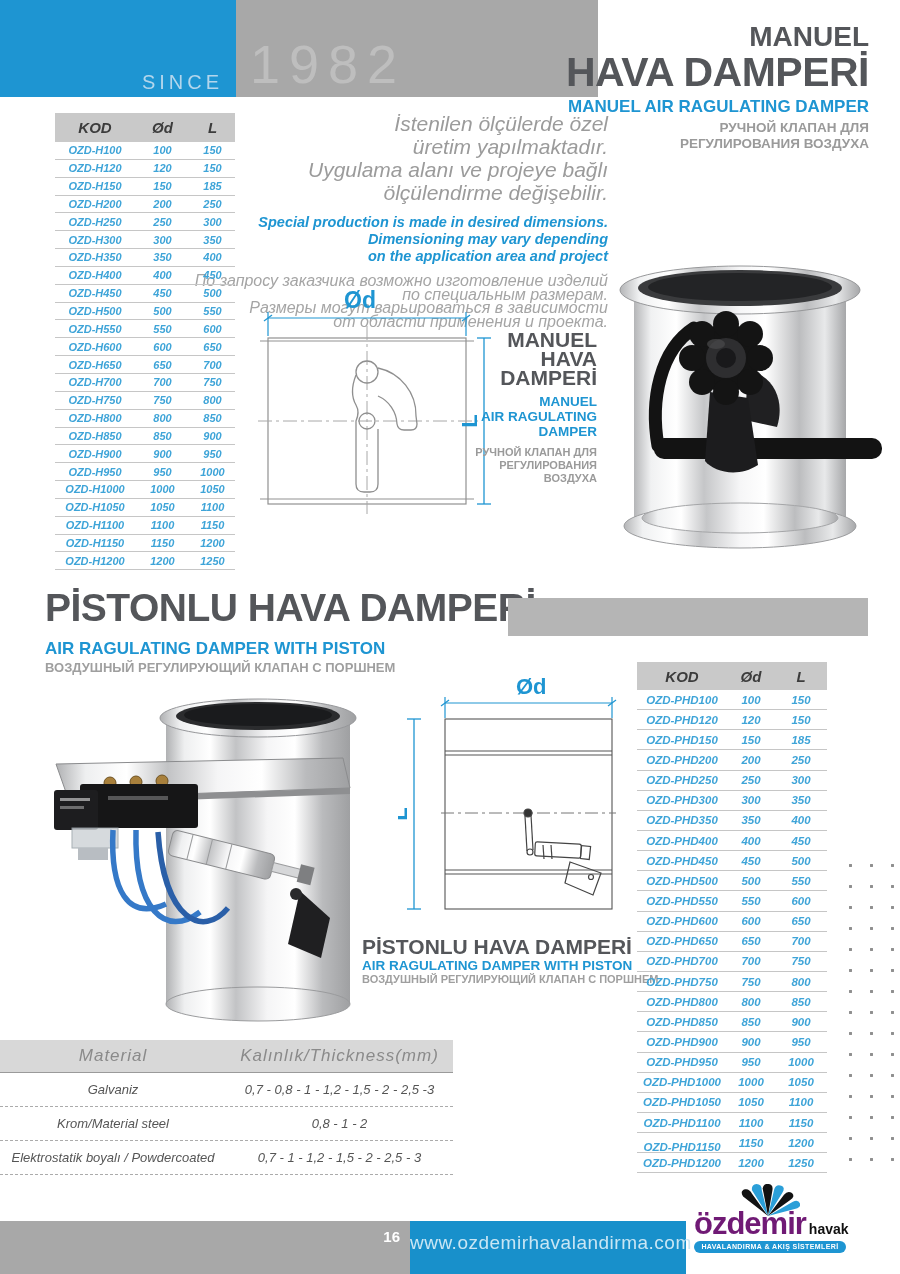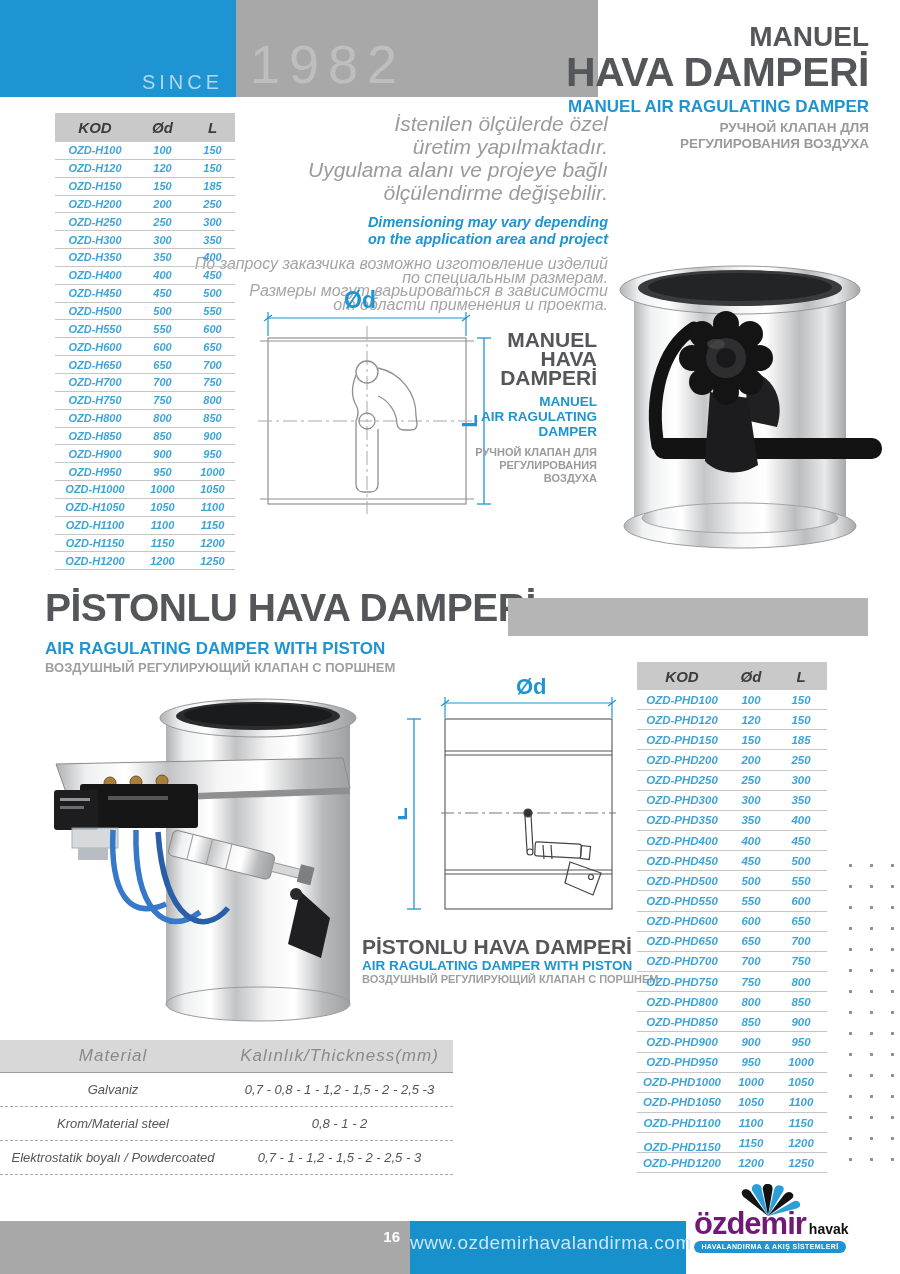--- a/index.html
+++ b/index.html
@@ -118,20 +118,21 @@
   </div>
 
   <div class="intro">
     <div class="intro-tr">
       <div>İstenilen ölçülerde özel</div>
       <div>üretim yapılmaktadır.</div>
       <div>Uygulama alanı ve projeye bağlı</div>
       <div>ölçülendirme değişebilir.</div>
     </div>
     <div class="intro-en">
+      <div>Special production is made in desired dimensions.</div>
       <div>Dimensioning may vary depending</div>
       <div>on the application area and project</div>
     </div>
     <div class="intro-ru">
       <div>По запросу заказчика возможно изготовление изделий</div>
       <div>по специальным размерам.</div>
       <div>Размеры могут варьироваться в зависимости</div>
       <div>от области применения и проекта.</div>
     </div>
   </div>

